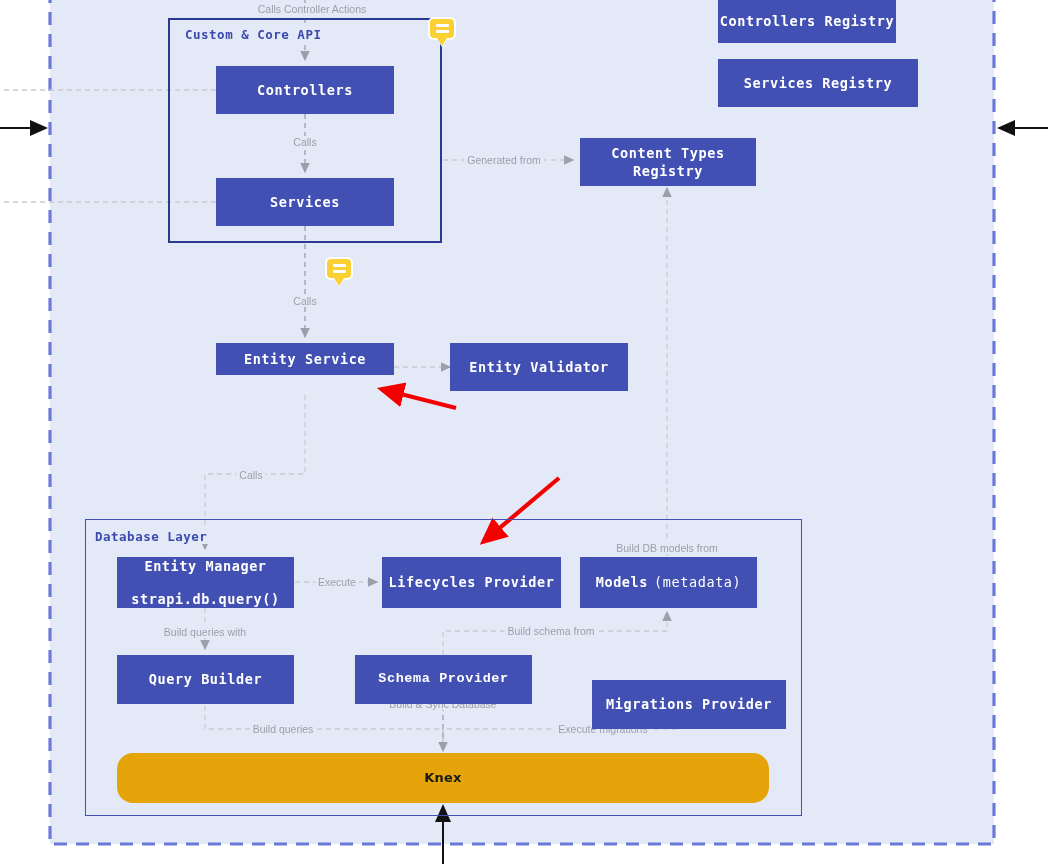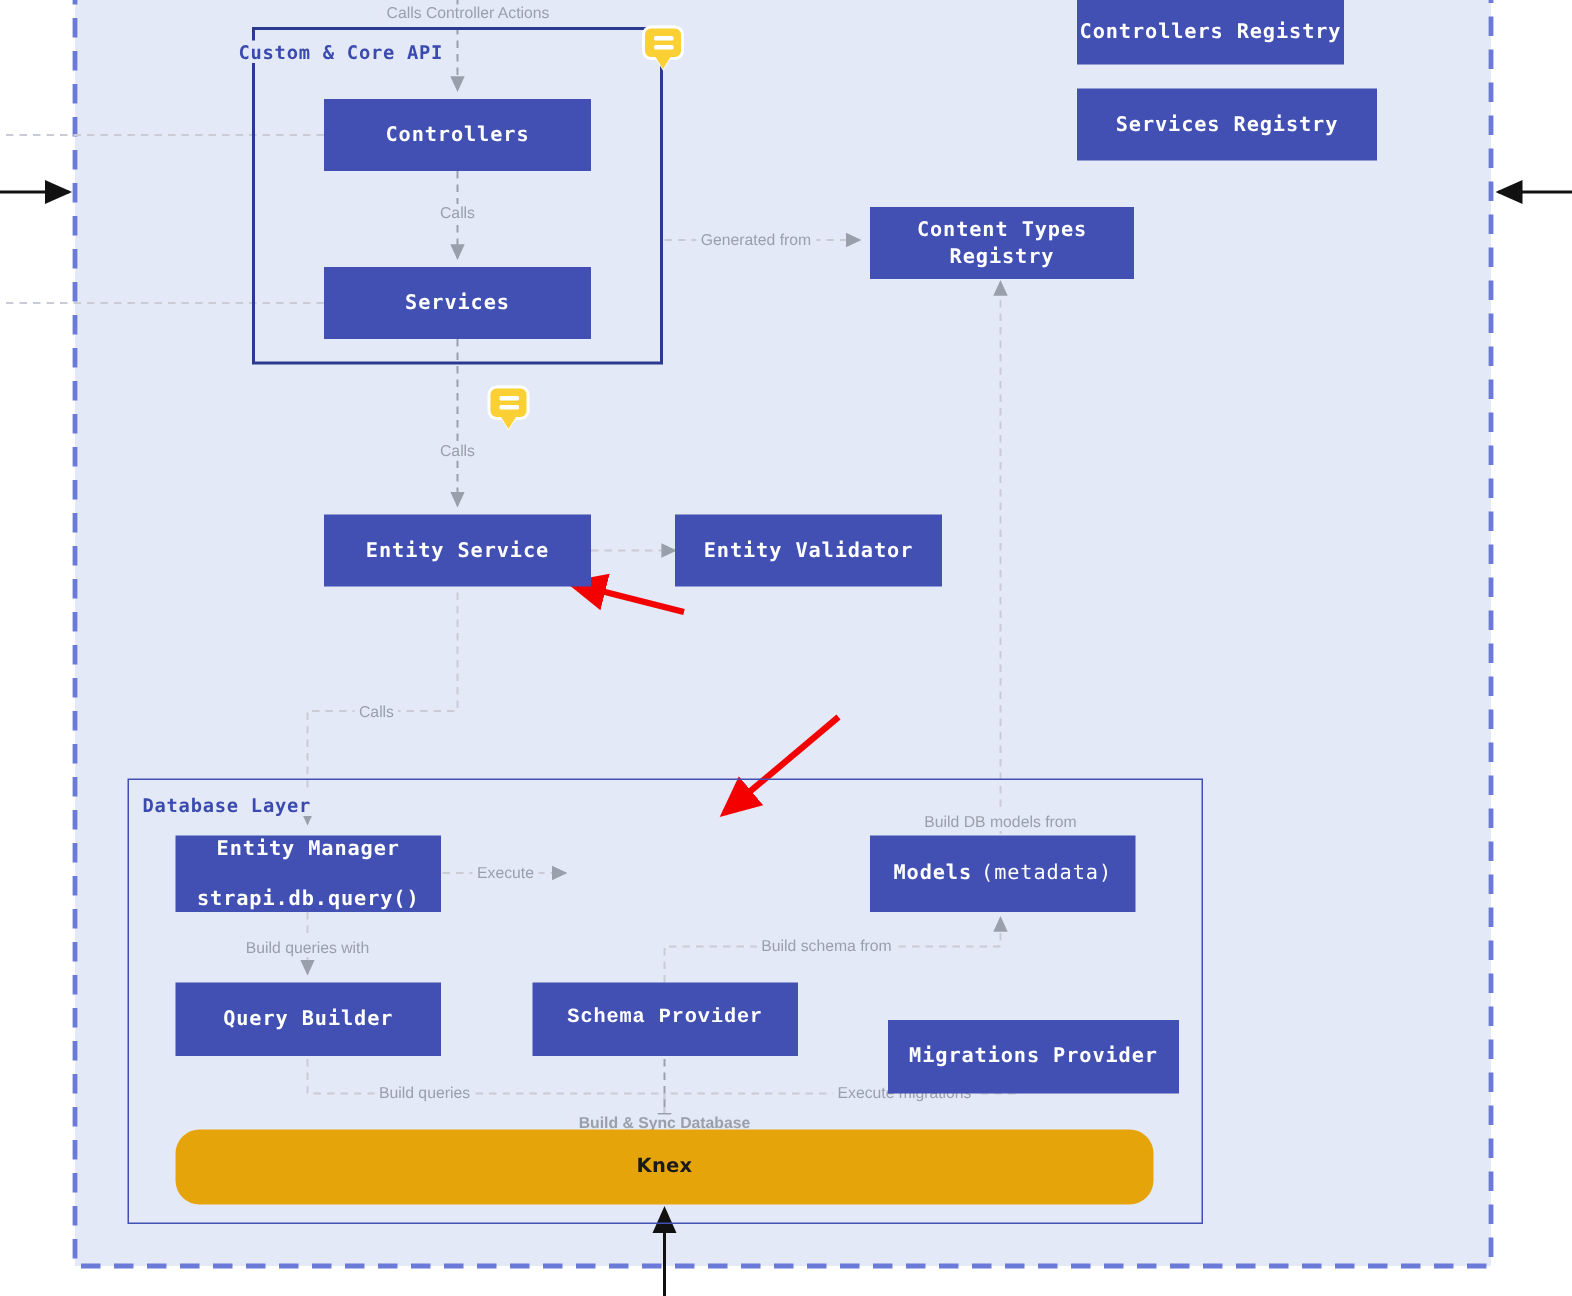--- a/index.html
+++ b/index.html
@@ -168,21 +168,21 @@
 
     <path d="M681,706 L681,729 L443,729 L443,751" fill="none" stroke="#c9ccd4" stroke-width="1.3" stroke-dasharray="5 4"></path>
 
     <line x1="443" y1="706" x2="443" y2="751" stroke="#9aa0ab" stroke-width="1.3" stroke-dasharray="5 4" marker-end="url(#arr)"></line>
 
     <line x1="456" y1="408" x2="381" y2="389" stroke="#f40000" stroke-width="4.2" marker-end="url(#arrRed)"></line>
     <line x1="559" y1="478" x2="483" y2="542" stroke="#f40000" stroke-width="4.2" marker-end="url(#arrRed)"></line>
   </svg>
 
   <div class="group-box" style="left:168px; top:18px; width:274px; height:225px;"></div>
-  <div class="group-title" style="left:156px; top:27px;">Custom &amp; Core API</div>
+  <div class="group-title" style="left:182px; top:27px;">Custom &amp; Core API</div>
 
   <div class="node" style="left:216px; top:66px; width:178px; height:48px;">
     <span>Controllers</span>
   </div>
 
   <div class="node" style="left:216px; top:178px; width:178px; height:48px;">
     <span>Services</span>
   </div>
 
   <div class="node" style="left:718px; top:0px; width:178px; height:43px;">
@@ -190,36 +190,39 @@
   </div>
 
   <div class="node" style="left:718px; top:59px; width:200px; height:48px;">
     <span>Services Registry</span>
   </div>
 
   <div class="node" style="left:580px; top:138px; width:176px; height:48px;">
     <span>Content Types Registry</span>
   </div>
 
-  <div class="node" style="left:216px; top:343px; width:178px; height:48px;">
+  <div class="node" style="left:216px; top:343px; width:178px; height:32px;">
     <span>Entity Service</span>
   </div>
 
   <div class="node" style="left:450px; top:343px; width:178px; height:48px;">
     <span>Entity Validator</span>
   </div>
 
   <div class="group-box thin" style="left:85px; top:519px; width:717px; height:297px;"></div>
   <div class="group-title" style="left:92px; top:529px;">Database Layer</div>
 
   <div class="node" style="left:117px; top:557px; width:177px; height:51px; flex-direction:column; gap:1px;justify-content:space-between;">
     <span>Entity Manager</span>
     <span>strapi.db.query()</span>
   </div>
 
+  <div class="node" style="left:382px; top:557px; width:179px; height:51px;">
+    <span>Lifecycles Provider</span>
+  </div>
 
   <div class="node" style="left:580px; top:557px; width:177px; height:51px; gap:6px;">
     <span>Models</span>
     <span class="sub">(metadata)</span>
   </div>
 
   <div class="node" style="left:117px; top:655px; width:177px; height:49px;">
     <span>Query Builder</span>
   </div>
 
@@ -238,21 +241,21 @@
   <div class="edge-label" style="left:312px; top:9px;">Calls Controller Actions</div>
   <div class="edge-label" style="left:305px; top:142px;">Calls</div>
   <div class="edge-label" style="left:305px; top:301px;">Calls</div>
   <div class="edge-label" style="left:504px; top:160px;">Generated from</div>
   <div class="edge-label" style="left:251px; top:475px;">Calls</div>
   <div class="edge-label" style="left:337px; top:582px;">Execute</div>
   <div class="edge-label" style="left:667px; top:548px;">Build DB models from</div>
   <div class="edge-label" style="left:205px; top:632px;">Build queries with</div>
   <div class="edge-label" style="left:551px; top:631px;">Build schema from</div>
   <div class="edge-label" style="left:283px; top:729px;">Build queries</div>
-  <div class="edge-label" style="left:443px; top:749px;font-weight:bold;">Build &amp; Sync Database</div>
+  <div class="edge-label" style="left:443px; top:704px;">Build &amp; Sync Database</div>
   <div class="edge-label" style="left:603px; top:729px;">Execute migrations</div>
 
   <div class="note-badge" style="left:428px; top:17px;">
     <span class="bar"></span>
     <span class="bar"></span>
     <span class="tail"></span>
   </div>
 
   <div class="note-badge" style="left:325px; top:257px;">
     <span class="bar"></span>

